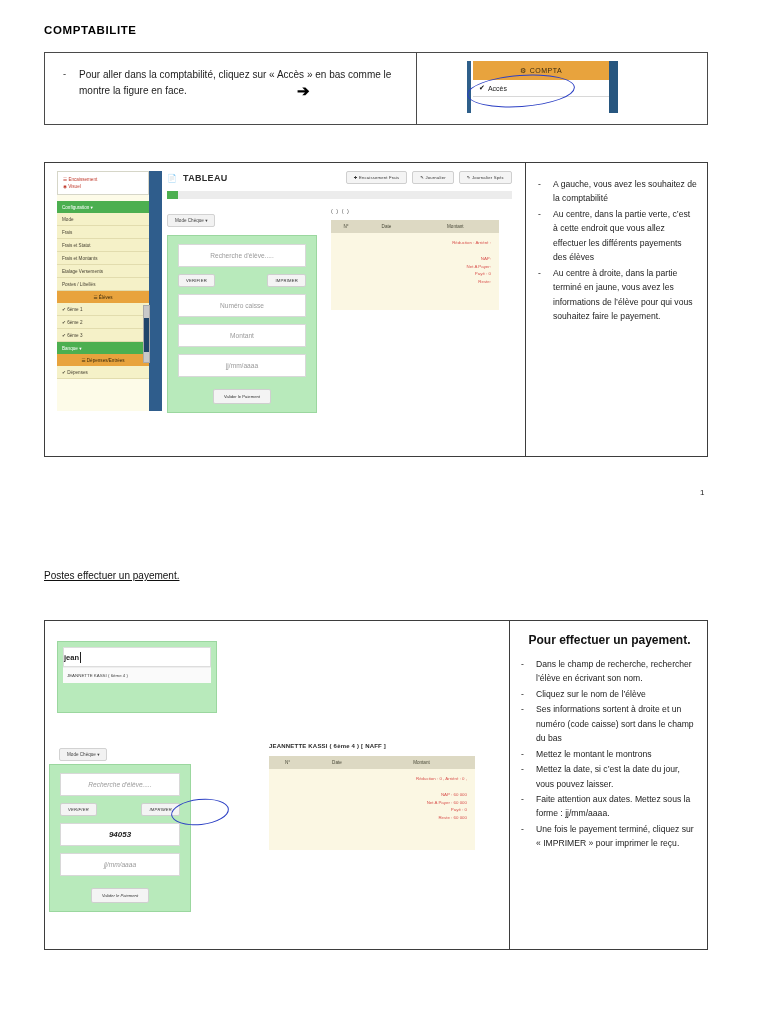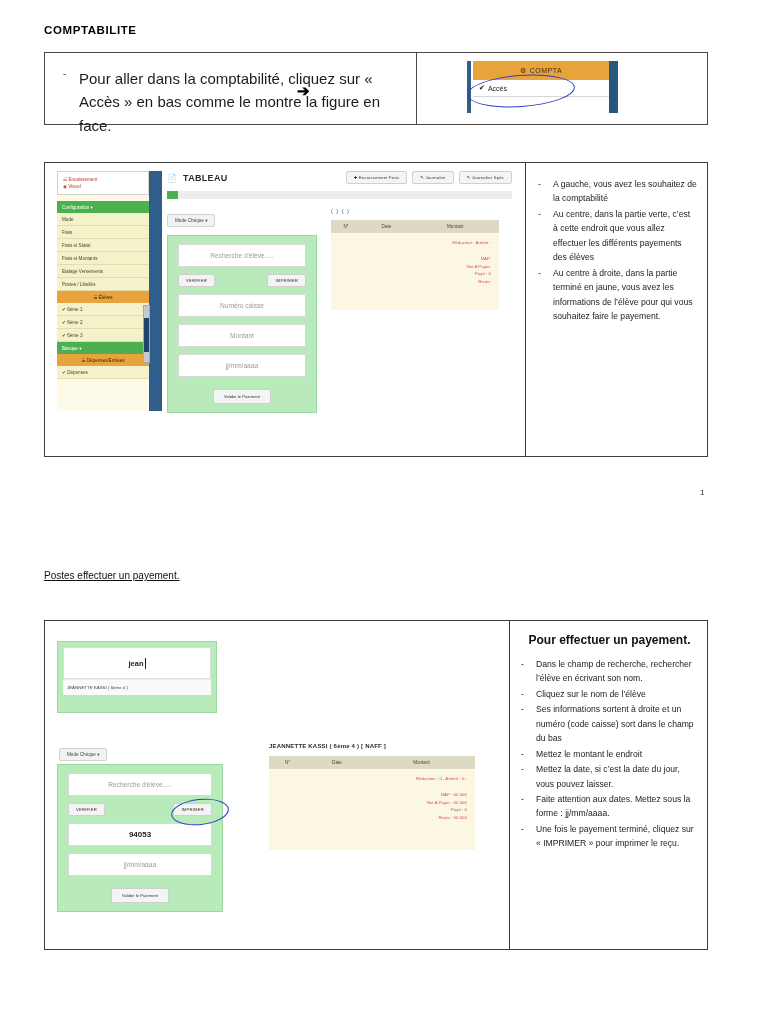--- a/index.html
+++ b/index.html
@@ -13,21 +13,21 @@
     overflow:hidden;
   }
   .page{position:relative;width:768px;height:1024px;}
 
   
   .h1{
     position:absolute;left:44px;top:24px;
     font-size:11.5px;font-weight:bold;letter-spacing:.6px;
     color:#000;
   }
-  .bodytext{font-size:15px;line-height:1.55;color:#1c1c1c;}
+  .bodytext{font-size:10px;line-height:1.55;color:#1c1c1c;}
 
   
   .topbox{
     position:absolute;left:44px;top:52px;width:664px;height:73px;
     border:1px solid #4a4a4a;box-sizing:border-box;display:flex;
   }
   .topbox-left{
     width:372px;border-right:1px solid #4a4a4a;box-sizing:border-box;
     position:relative;
   }
@@ -196,22 +196,22 @@
   .fig2-notes{flex:1;position:relative;padding:12px 9px 0 11px;box-sizing:border-box;}
   .notes-title{
     font-size:12px;font-weight:bold;color:#111;text-align:center;margin-bottom:10px;
   }
 
   .search-card{
     position:absolute;background:#b8eabb;border:1px solid #9bd79f;box-sizing:border-box;
     padding:5px;
   }
   .search-input{
-    background:#fff;border:1px solid #ddd;height:32px;
-    display:flex;align-items:center;justify-content:center;
+    background:#fff;border:1px solid #ddd;height:20px;
+    display:flex;align-items:center;justify-content:flex-start;
     font-size:7.5px;color:#222;font-weight:bold;box-sizing:border-box;
   }
   .search-res{
     background:#fafafa;border-top:1px solid #eee;font-size:4.4px;color:#444;
     padding:5px 4px;
   }
   .caret{
     display:inline-block;width:0;height:11px;border-left:1px solid #222;
     vertical-align:middle;margin-left:1px;
   }
@@ -418,21 +418,21 @@
             <span class="caret"></span>
         </div>
         <div class="search-res">JEANNETTE KASSI ( 6ème 4 )</div>
       </div>
 
       <div class="mode-btn" style="position:absolute;left:14px;top:127px;">
         <span>Mode Chèque</span>
         <span>▾</span>
       </div>
 
-      <div class="green-panel" style="position:absolute;left:12px;top:143px;width:166px;">
+      <div class="green-panel" style="position:absolute;left:4px;top:143px;width:142px;font-style:italic;">
         <div class="field">Recherche d'élève.....</div>
         <div class="btn-row">
           <span class="sm-btn">VERIFIER</span>
           <span class="sm-btn">IMPRIMER</span>
         </div>
         <div class="field filled">94053</div>
         <div class="field">jj/mm/aaaa</div>
         <div class="validate-wrap">
           <span class="validate-btn">Valider le Paiement</span>
         </div>
@@ -482,21 +482,21 @@
         <li>
           <span class="dash">-</span>
           <span>Cliquez sur le nom de l’élève</span>
         </li>
         <li>
           <span class="dash">-</span>
           <span>Ses informations sortent à droite et un numéro (code caisse) sort dans le champ du bas</span>
         </li>
         <li>
           <span class="dash">-</span>
-          <span>Mettez le montant le endroit</span>
+          <span>Mettez le montant le montrons</span>
         </li>
         <li>
           <span class="dash">-</span>
           <span>Mettez la date, si c’est la date du jour, vous pouvez laisser.</span>
         </li>
         <li>
           <span class="dash">-</span>
           <span>Faite attention aux dates. Mettez sous la forme : jj/mm/aaaa.</span>
         </li>
         <li>

